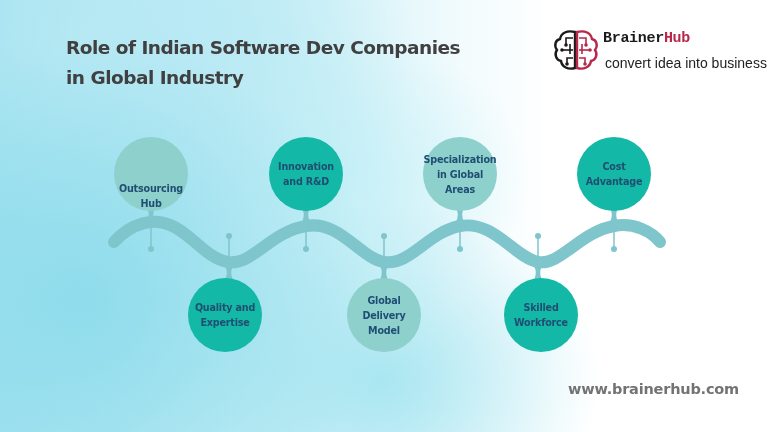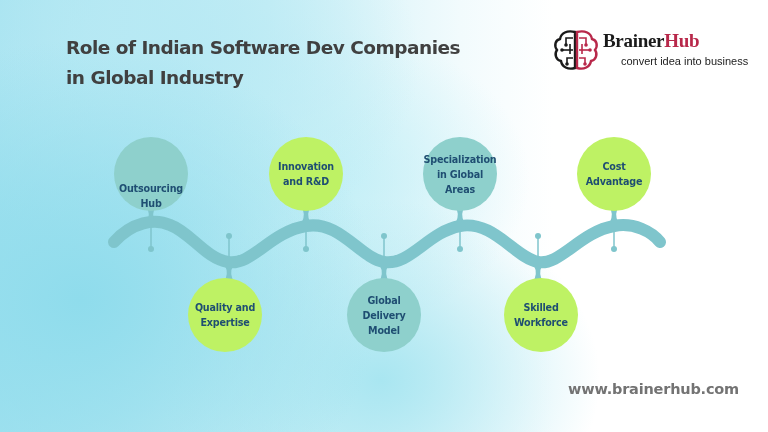--- a/index.html
+++ b/index.html
@@ -8,28 +8,28 @@
     background:
       radial-gradient(ellipse 300px 260px at 80px 300px, #8fdcec 0%, rgba(143,220,236,0.6) 45%, rgba(143,220,236,0) 100%),
       radial-gradient(ellipse 260px 200px at 160px 60px, #b7e9f4 0%, rgba(183,233,244,0) 100%),
       radial-gradient(ellipse 220px 180px at 380px 380px, #a9e6f1 0%, rgba(169,230,241,0) 100%),
       radial-gradient(ellipse 200px 150px at 330px 180px, rgba(190,238,246,0.8) 0%, rgba(190,238,246,0) 100%),
       linear-gradient(90deg, #a6e3f0 0%, #c9eff6 35%, #f2fbfd 60%, #ffffff 72%);
   }
   .title{position:absolute;left:66px;top:33px;margin:0;font-family:"DejaVu Sans",sans-serif;font-weight:bold;font-size:18.5px;line-height:30px;color:#404040;letter-spacing:-0.5px;}
   .logo{position:absolute;left:553px;top:28px;width:190px;height:44px;}
   .logo-icon{position:absolute;left:0;top:0;width:46px;height:44px;}
-  .logo-name{position:absolute;left:50px;top:2px;font-family:Liberation Serif, serif;font-weight:bold;font-size:19px;color:#1a1a1a;letter-spacing:-0.3px;white-space:nowrap;}
+  .logo-name{position:absolute;left:50px;top:2px;font-family:Liberation Mono, monospace;font-weight:bold;font-size:15px;color:#1a1a1a;letter-spacing:-0.3px;white-space:nowrap;}
   .logo-name .hub{color:#b8284a;}
-  .logo-tag{position:absolute;left:68px;top:27px;font-size:11px;color:#222;white-space:nowrap;}
+  .logo-tag{position:absolute;left:52px;top:27px;font-size:14px;color:#222;white-space:nowrap;}
   .wave{position:absolute;left:0;top:0;}
   .circle{position:absolute;width:74px;height:74px;border-radius:50%;display:flex;align-items:center;justify-content:center;text-align:center;}
   .circle span{font-family:"DejaVu Sans",sans-serif;font-weight:bold;font-size:9.6px;line-height:15px;color:#1f4e72;white-space:pre-line;letter-spacing:-0.2px;}
   .c-a{background:#8ed0cc;}
-  .c-b{background:#bef264;}
+  .c-b{background:#14b8a6;}
   .url{position:absolute;left:568px;top:381px;font-family:"DejaVu Sans",sans-serif;font-weight:bold;font-size:14.5px;color:#737373;letter-spacing:-0.2px;}
 </style>
 </head>
 <body>
 
 <div class="bg"></div>
 
 <h1 class="title">
   <span>Role of Indian Software Dev Companies</span><br>
   <span>in Global Industry</span>

